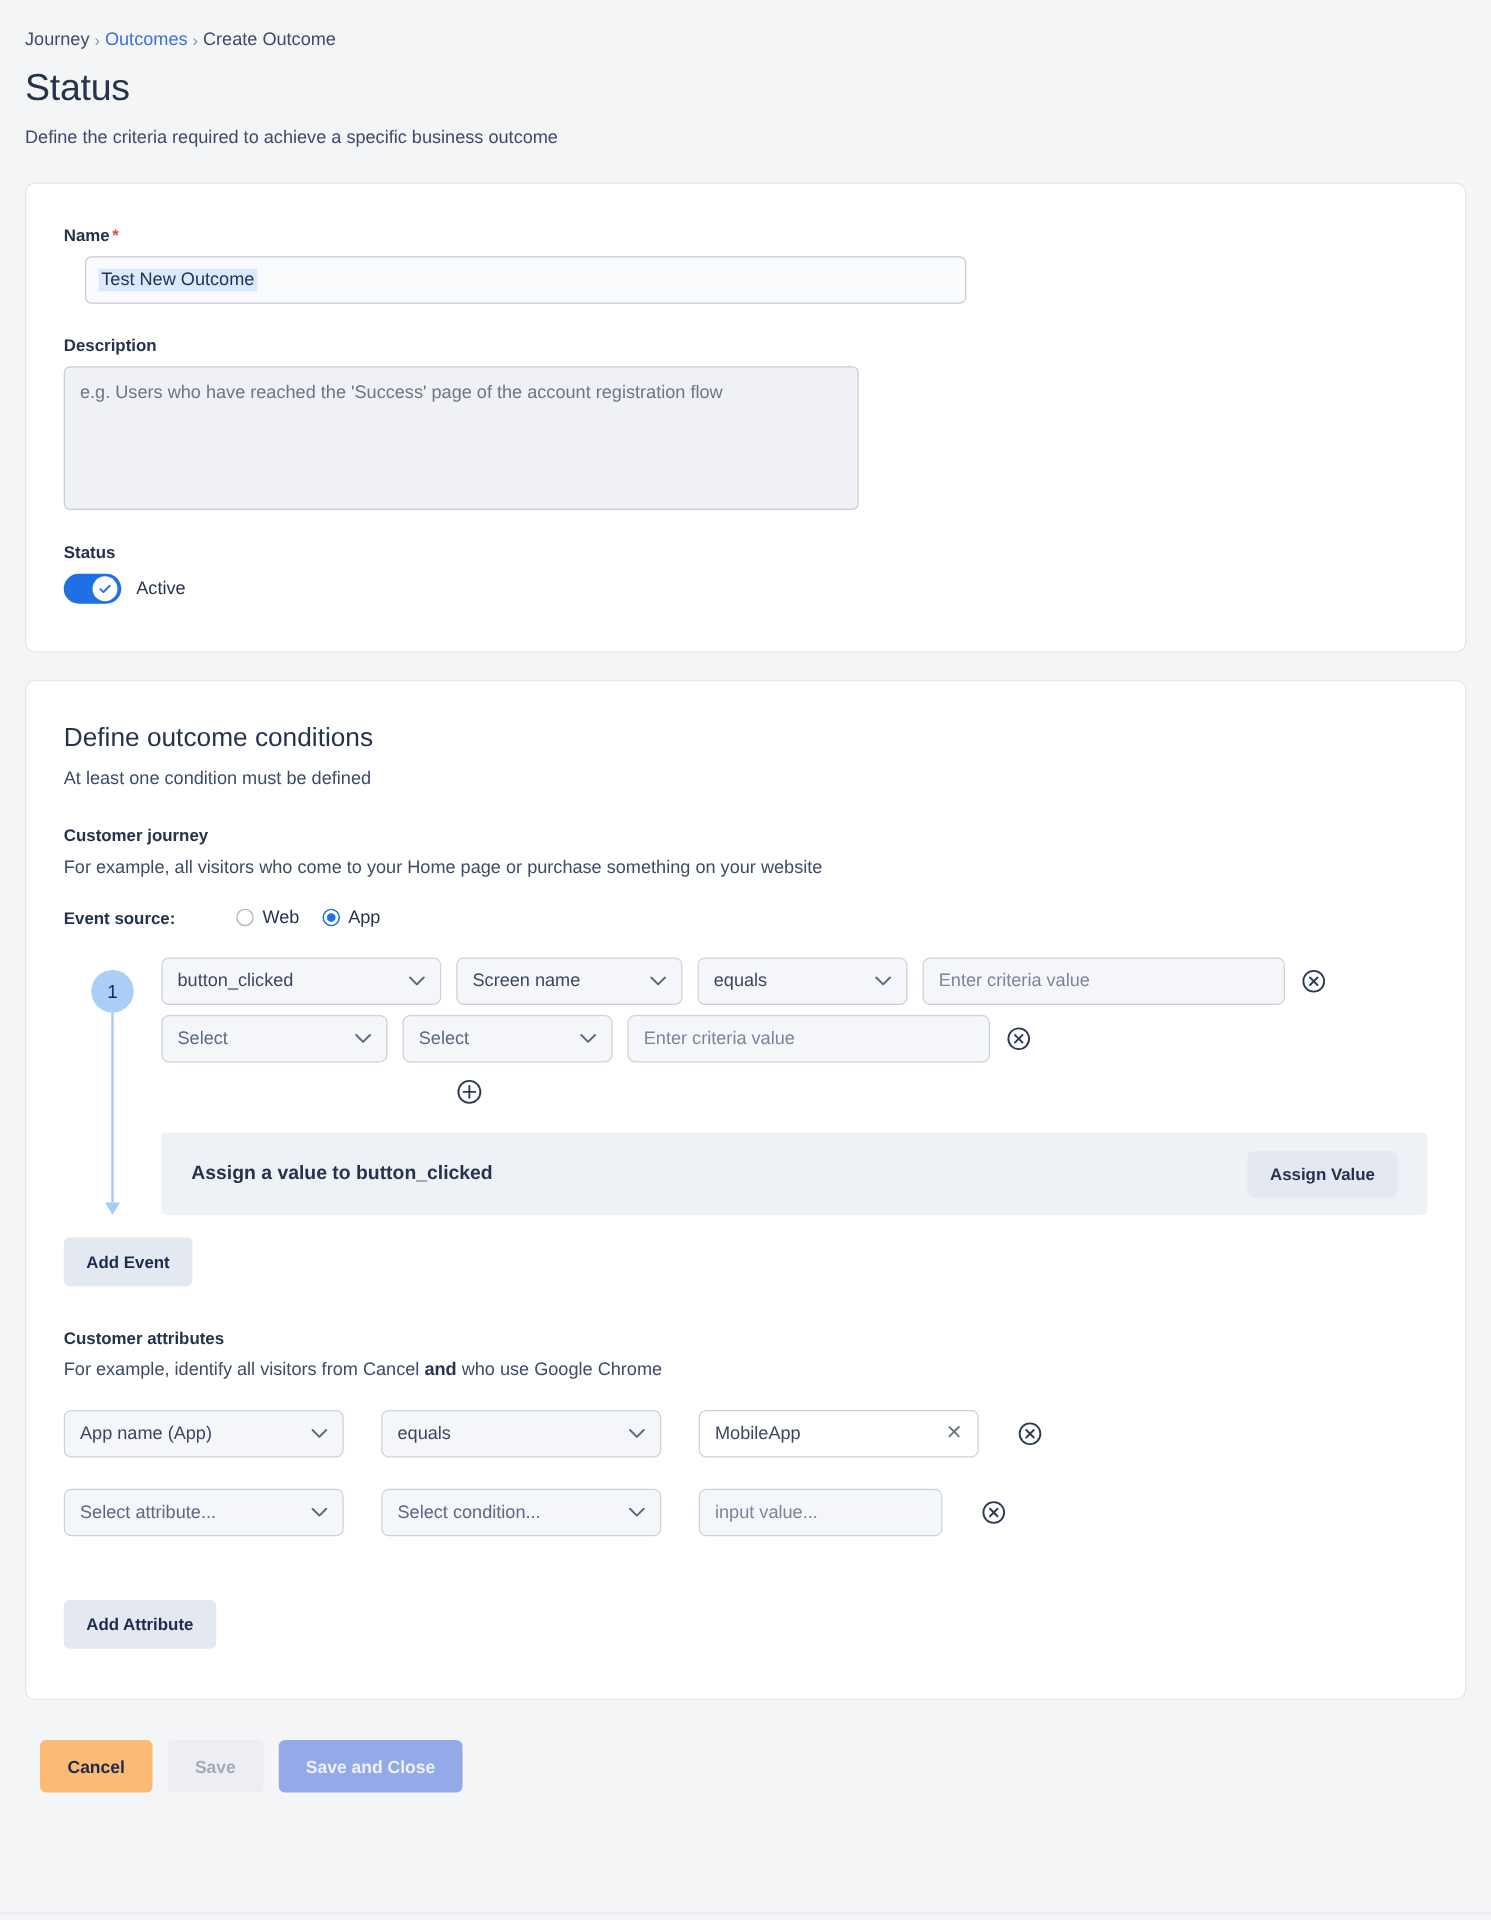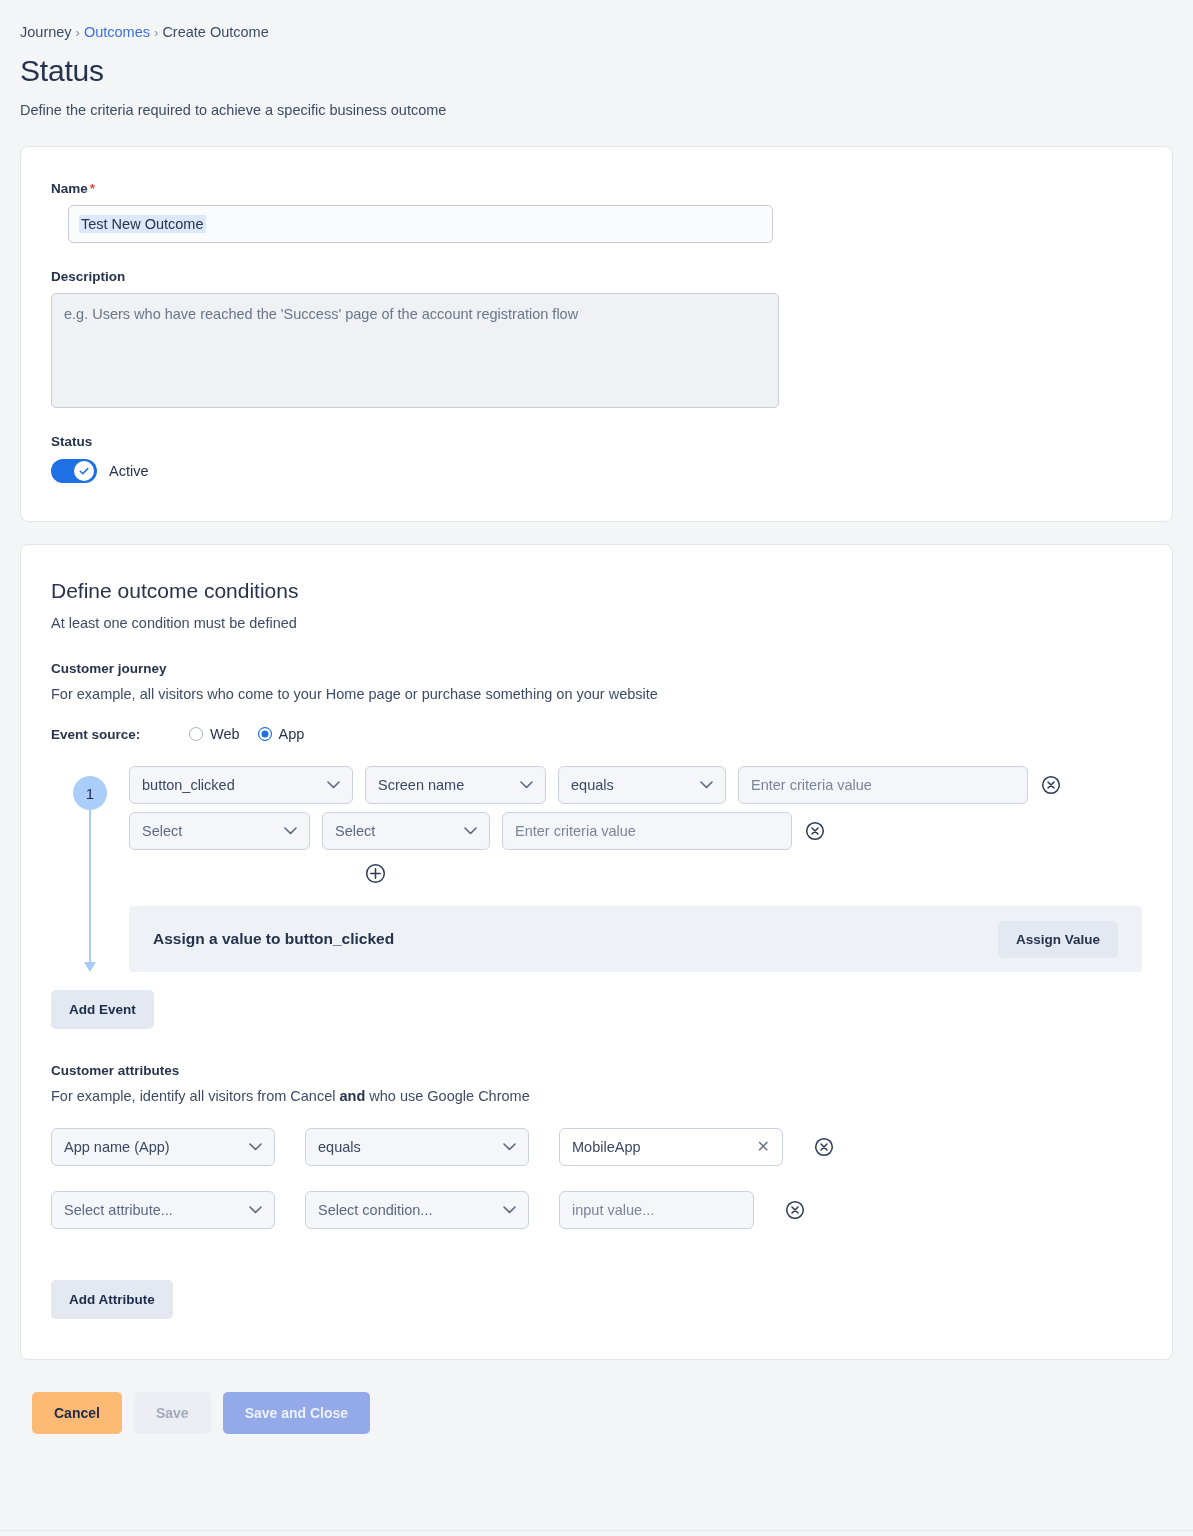--- a/index.html
+++ b/index.html
@@ -74,21 +74,21 @@
     padding: 0 10px;
     display: flex;
     align-items: center;
     margin-left: 17px;
   }
   .text-input .sel {
     background: #dce8fb;
     padding: 1px 2px;
   }
   .textarea {
-    width: 728px;
+    width: 636px;
     height: 115px;
     border: 1px solid #c6ccd8;
     border-radius: 5px;
     background: #eff1f4;
     font-size: 14.5px;
     color: #6b7689;
     padding: 12px 12px;
   }
   .mt-row { margin-top: 26px; }
 

